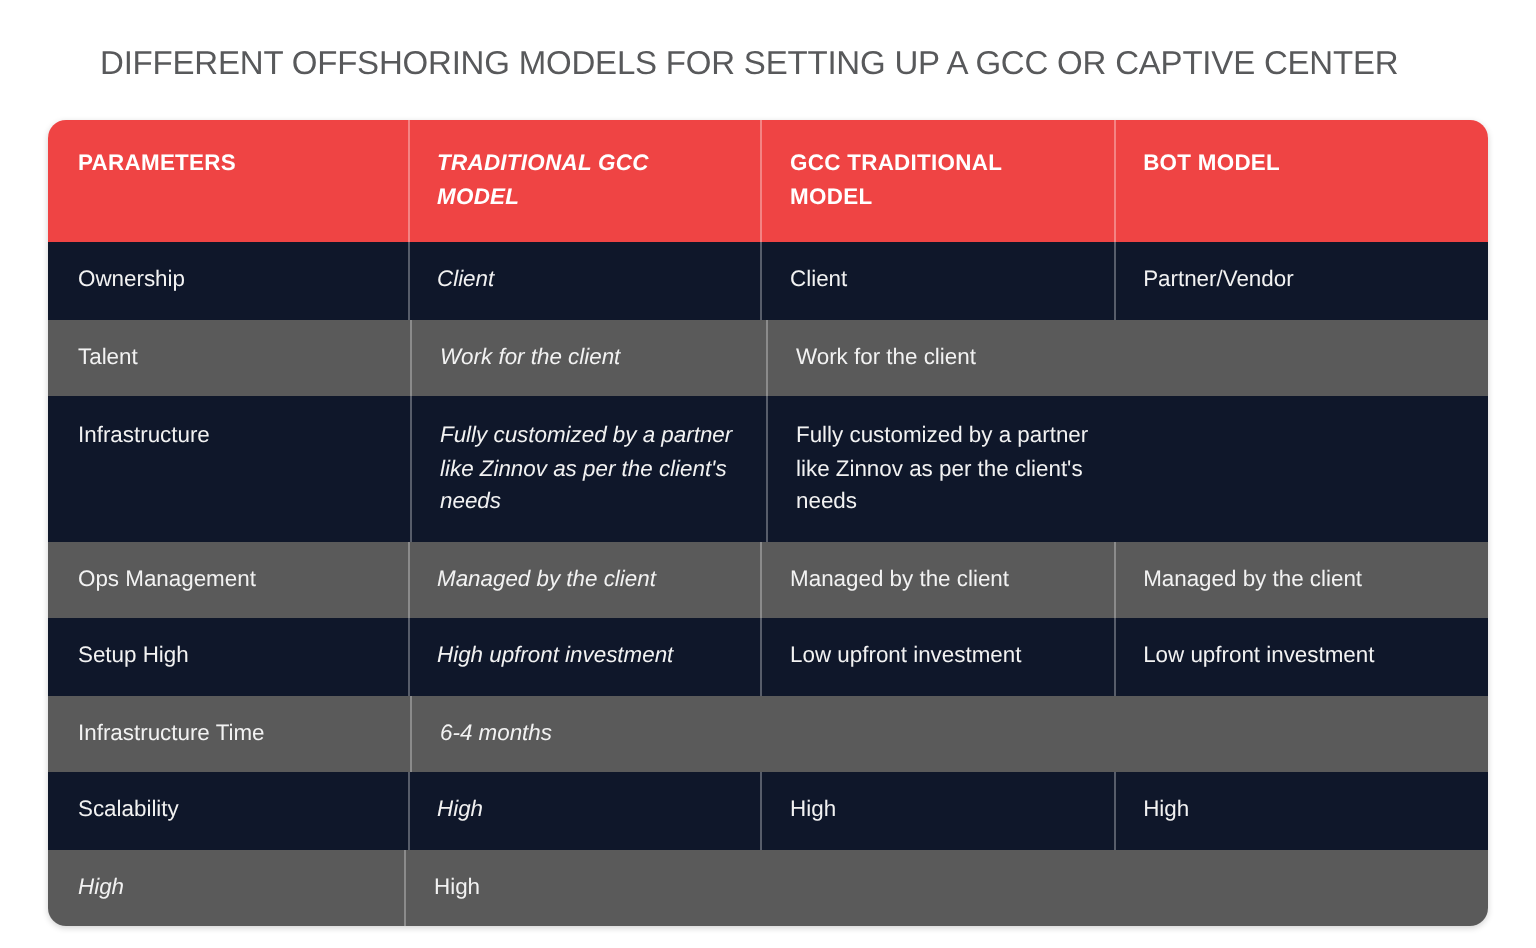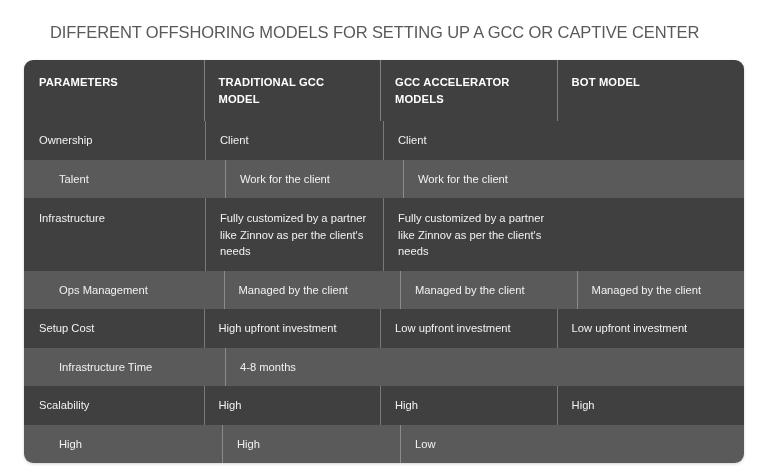--- a/index.html
+++ b/index.html
@@ -27,43 +27,43 @@
   }
   #table {
     position: absolute;
     left: 24px; top: 60px;
     width: 720px;
     border-radius: 9px;
     overflow: hidden;
     box-shadow: 0 1px 3px rgba(0,0,0,0.18);
   }
   .row { display: flex; width: 100%; }
-  .row.header { background: #404040; }
-  .row.dark   { background: #404040; }
-  .row.light  { background: #5a5a5a; padding-left: 20px; }
+  .row.header { background: #ef4444; }
+  .row.dark   { background: #0f172a; }
+  .row.light  { background: #5a5a5a; }
 
   .cell {
     box-sizing: border-box;
     padding: 11px 14px 11px 15px;
     font-size: 11.2px;
     line-height: 16.5px;
     color: #f2f2f2;
     position: relative;
   }
   .row.header .cell {
     font-size: 11.2px;
     font-weight: bold;
     color: #ffffff;
     letter-spacing: 0.15px;
     padding-top: 14px;
     padding-bottom: 14px;
   }
   
   .c0 { width: 181px; }
-  .c1 { width: 178px; }
+  .c1 { width: 178px; font-style: italic; }
   .c2 { width: 178px; }
   .c3 { width: 189px; }
 
   
   .cell + .cell::before {
     content: "";
     position: absolute;
     left: 0; top: 0; bottom: 0;
     width: 1px;
     background: rgba(255,255,255,0.30);
@@ -82,28 +82,29 @@
 
 <div id="page">
 
   <div id="title">DIFFERENT OFFSHORING MODELS FOR SETTING UP A GCC OR CAPTIVE CENTER</div>
 
   <div id="table">
 
     <div class="row header">
       <div class="cell c0">PARAMETERS</div>
       <div class="cell c1">TRADITIONAL GCC MODEL</div>
-      <div class="cell c2">GCC ACCELERATOR MODELS</div>
+      <div class="cell c2">GCC TRADITIONAL MODEL</div>
       <div class="cell c3">BOT MODEL</div>
     </div>
 
     <div class="row dark">
       <div class="cell c0">Ownership</div>
       <div class="cell c1">Client</div>
       <div class="cell c2">Client</div>
+      <div class="cell c3">Partner/Vendor</div>
     </div>
 
     <div class="row light">
       <div class="cell c0">Talent</div>
       <div class="cell c1">Work for the client</div>
       <div class="cell c2">Work for the client</div>
     </div>
 
     <div class="row dark r-tall">
       <div class="cell c0">Infrastructure</div>
@@ -112,38 +113,37 @@
     </div>
 
     <div class="row light">
       <div class="cell c0">Ops Management</div>
       <div class="cell c1">Managed by the client</div>
       <div class="cell c2">Managed by the client</div>
       <div class="cell c3">Managed by the client</div>
     </div>
 
     <div class="row dark">
-      <div class="cell c0">Setup Cost</div>
+      <div class="cell c0">Setup High</div>
       <div class="cell c1">High upfront investment</div>
       <div class="cell c2">Low upfront investment</div>
       <div class="cell c3">Low upfront investment</div>
     </div>
 
     <div class="row light">
       <div class="cell c0">Infrastructure Time</div>
-      <div class="cell c1">4-8 months</div>
+      <div class="cell c1">6-4 months</div>
     </div>
 
     <div class="row dark">
       <div class="cell c0">Scalability</div>
       <div class="cell c1">High</div>
       <div class="cell c2">High</div>
       <div class="cell c3">High</div>
     </div>
 
     <div class="row light">
       <div class="cell c1">High</div>
       <div class="cell c2">High</div>
-      <div class="cell c3">Low</div>
     </div>
 
   </div>
 </div>
 
 </body></html>

